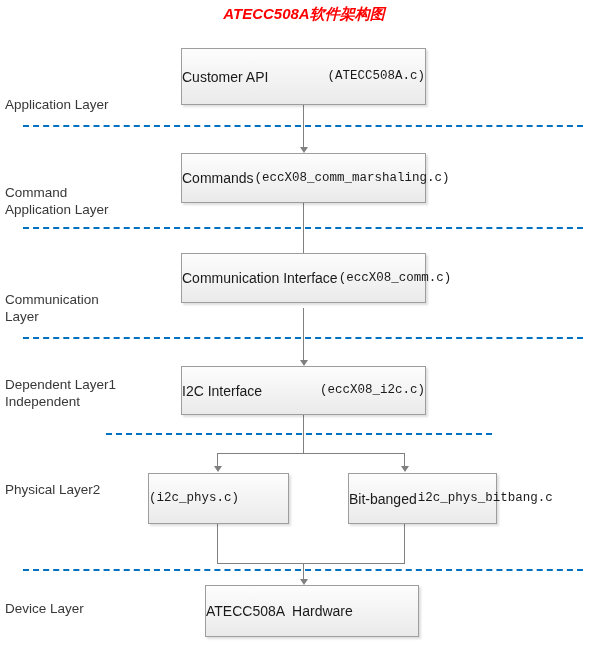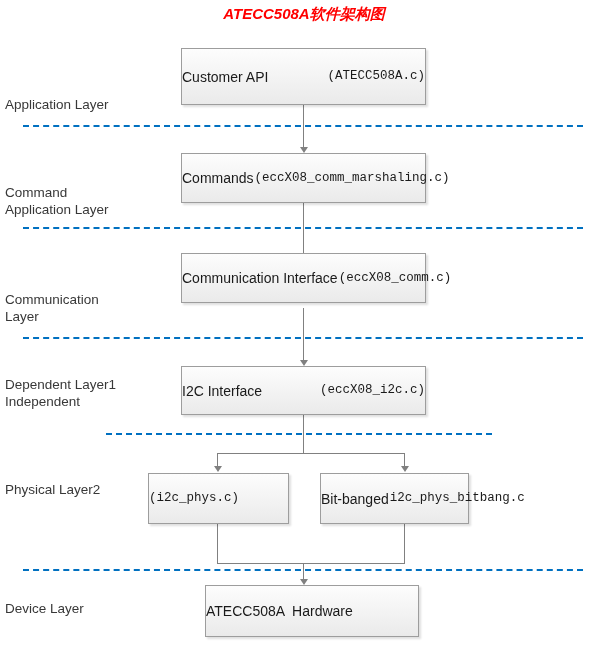--- a/index.html
+++ b/index.html
@@ -99,21 +99,21 @@
 
   <div class="box" style="left:181px;top:366px;width:243px;height:47px">
     <div class="box-title">I2C Interface</div>
     <div class="box-file">(eccX08_i2c.c)</div>
   </div>
 
   <div class="box" style="left:148px;top:473px;width:139px;height:49px">
     <div class="box-file">(i2c_phys.c)</div>
   </div>
 
-  <div class="box" style="left:320px;top:473px;width:147px;height:49px">
+  <div class="box" style="left:348px;top:473px;width:147px;height:49px">
     <div class="box-title">Bit-banged</div>
     <div class="box-file">i2c_phys_bitbang.c</div>
   </div>
 
   <div class="box" style="left:205px;top:585px;width:212px;height:50px">
     <div class="box-title">ATECC508A  Hardware</div>
     <div class="box-file"></div>
   </div>
 
 </div>

